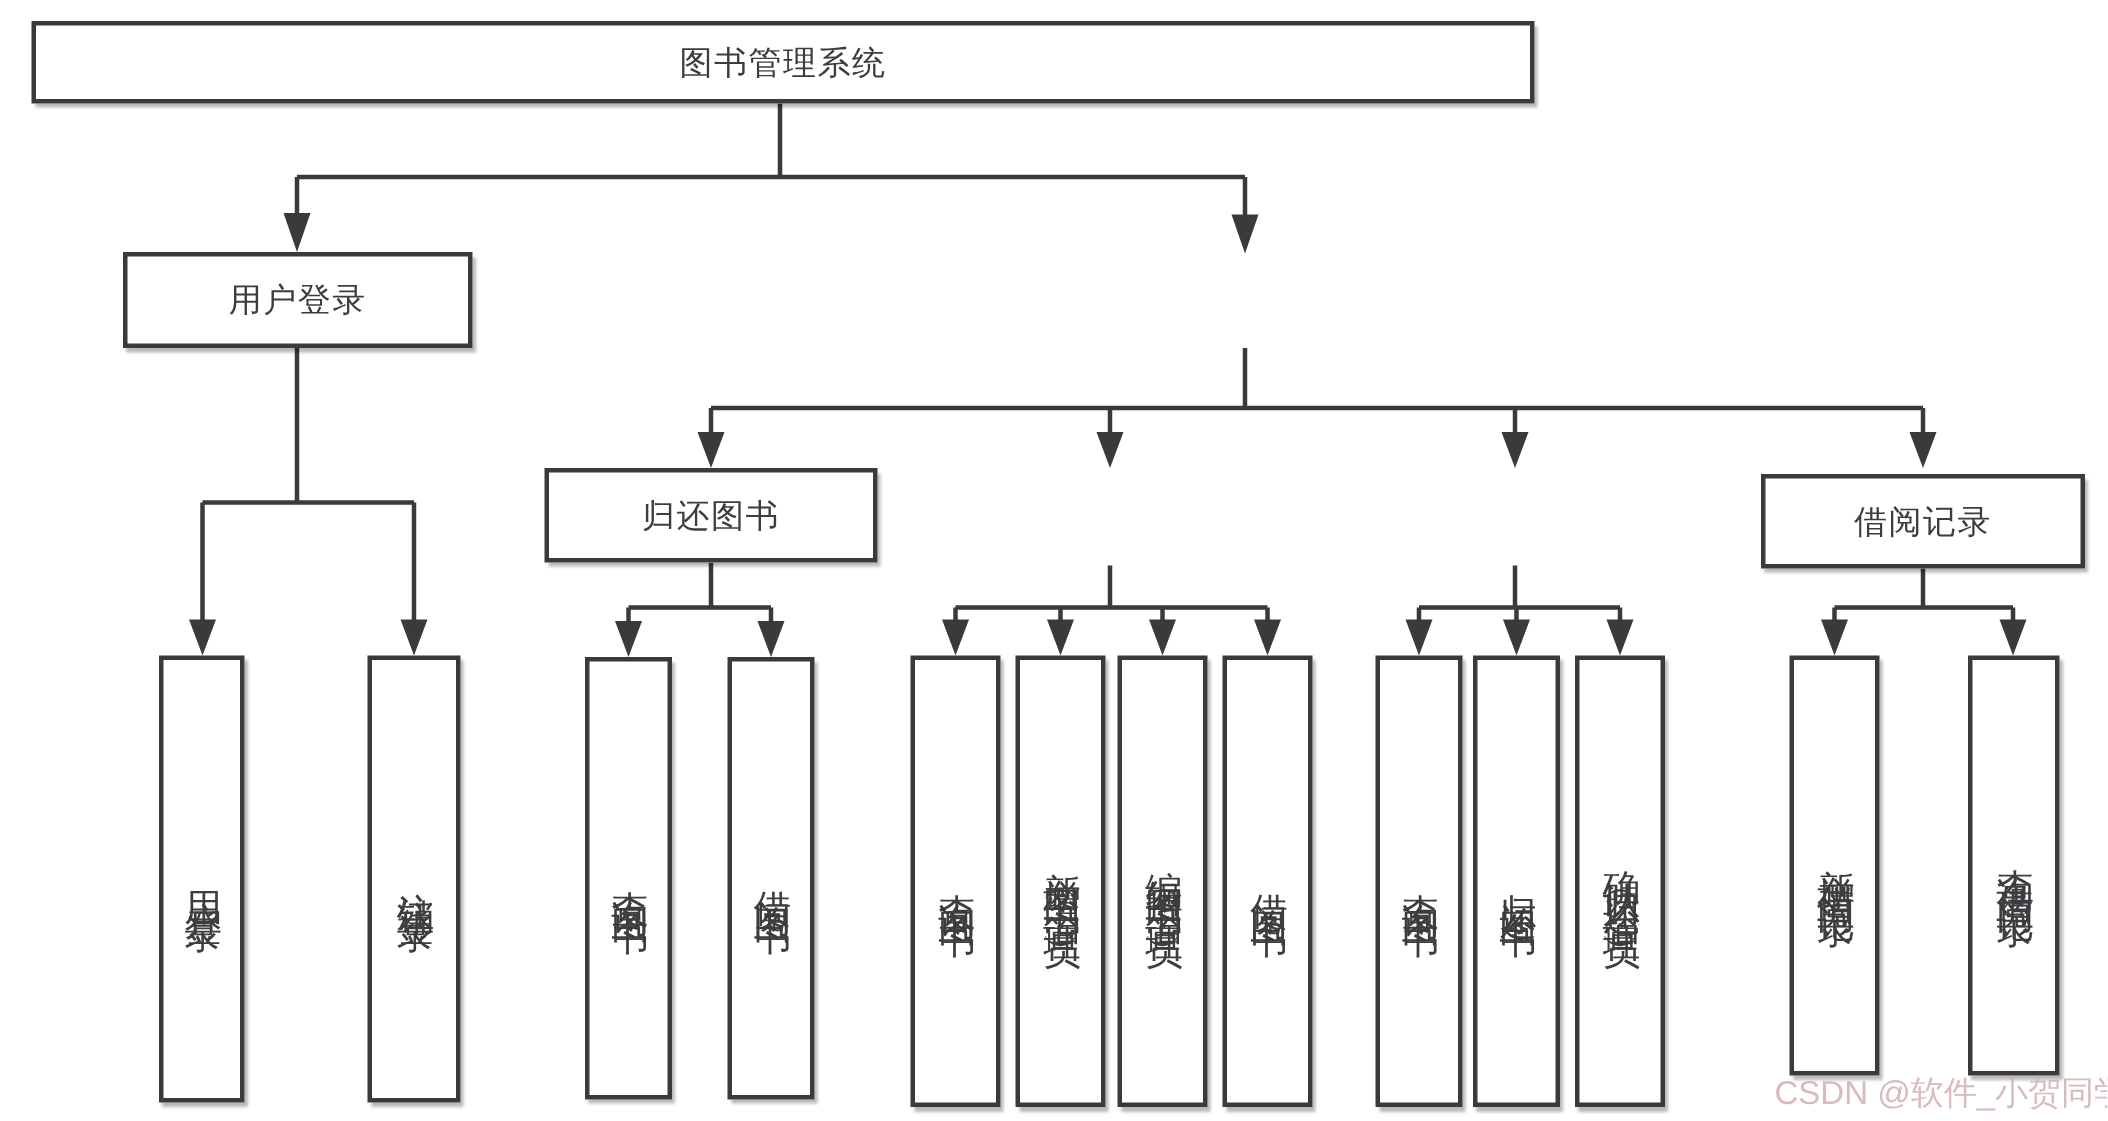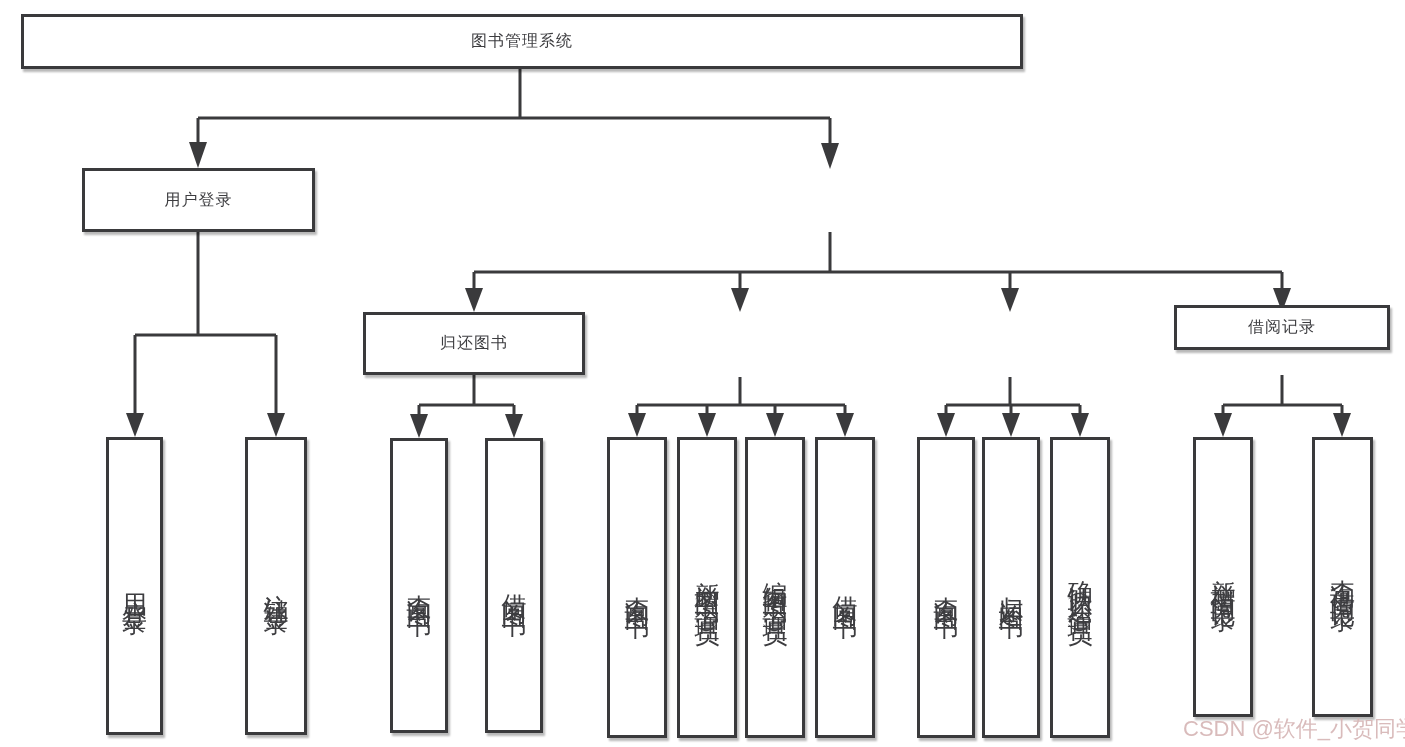--- a/index.html
+++ b/index.html
@@ -8,21 +8,21 @@
     font-family:"Liberation Sans", sans-serif;
   }
   .connectors{position:absolute;left:0;top:0;z-index:1;}
   .node{
     position:absolute;box-sizing:border-box;background:#ffffff;
     border:3px solid #3a3a3c;
     box-shadow:2px 3px 2px rgba(0,0,0,.28);
     display:flex;align-items:center;justify-content:center;
     color:#3d3d40;z-index:2;
   }
-  .h{font-size:16px;letter-spacing:1px;white-space:nowrap;}
+  .h{font-size:22px;letter-spacing:1px;white-space:nowrap;}
   .v{
     writing-mode:vertical-rl;text-orientation:mixed;
     font-size:25px;letter-spacing:6px;line-height:1;
     white-space:nowrap;
   }
   .watermark{
     position:absolute;left:1183px;top:714px;width:222px;z-index:6;
     font-size:22px;color:rgba(214,181,181,0.92);white-space:nowrap;
     letter-spacing:0px;
   }
@@ -68,21 +68,21 @@
     <path class="ln" d="M1282,375 V405 M1223,405 H1342 M1223,405 V415 M1342,405 V415"></path>
     <path class="ah" d="M1214,413 h18 L1223,437 Z"></path>
     <path class="ah" d="M1333,413 h18 L1342,437 Z"></path>
   </svg>
 
   <div class="node h" style="left:21px;top:14px;width:1002px;height:55px">图书管理系统</div>
 
   <div class="node h" style="left:82px;top:168px;width:233px;height:64px">用户登录</div>
 
   <div class="node h" style="left:363px;top:312px;width:222px;height:63px">归还图书</div>
-  <div class="node h" style="left:1174px;top:305px;width:216px;height:45px">借阅记录</div>
+  <div class="node h" style="left:1174px;top:316px;width:216px;height:63px">借阅记录</div>
 
   <div class="node v" style="left:106px;top:437px;width:57px;height:298px">用户登录</div>
   <div class="node v" style="left:245px;top:437px;width:62px;height:298px">注销登录</div>
 
   <div class="node v" style="left:390px;top:438px;width:58px;height:295px">查询图书</div>
   <div class="node v" style="left:485px;top:438px;width:58px;height:295px">借阅图书</div>
 
   <div class="node v" style="left:607px;top:437px;width:60px;height:301px">查询图书</div>
   <div class="node v" style="left:677px;top:437px;width:60px;height:301px">新增图书（管理员）</div>
   <div class="node v" style="left:745px;top:437px;width:60px;height:301px">编辑图书（管理员）</div>

